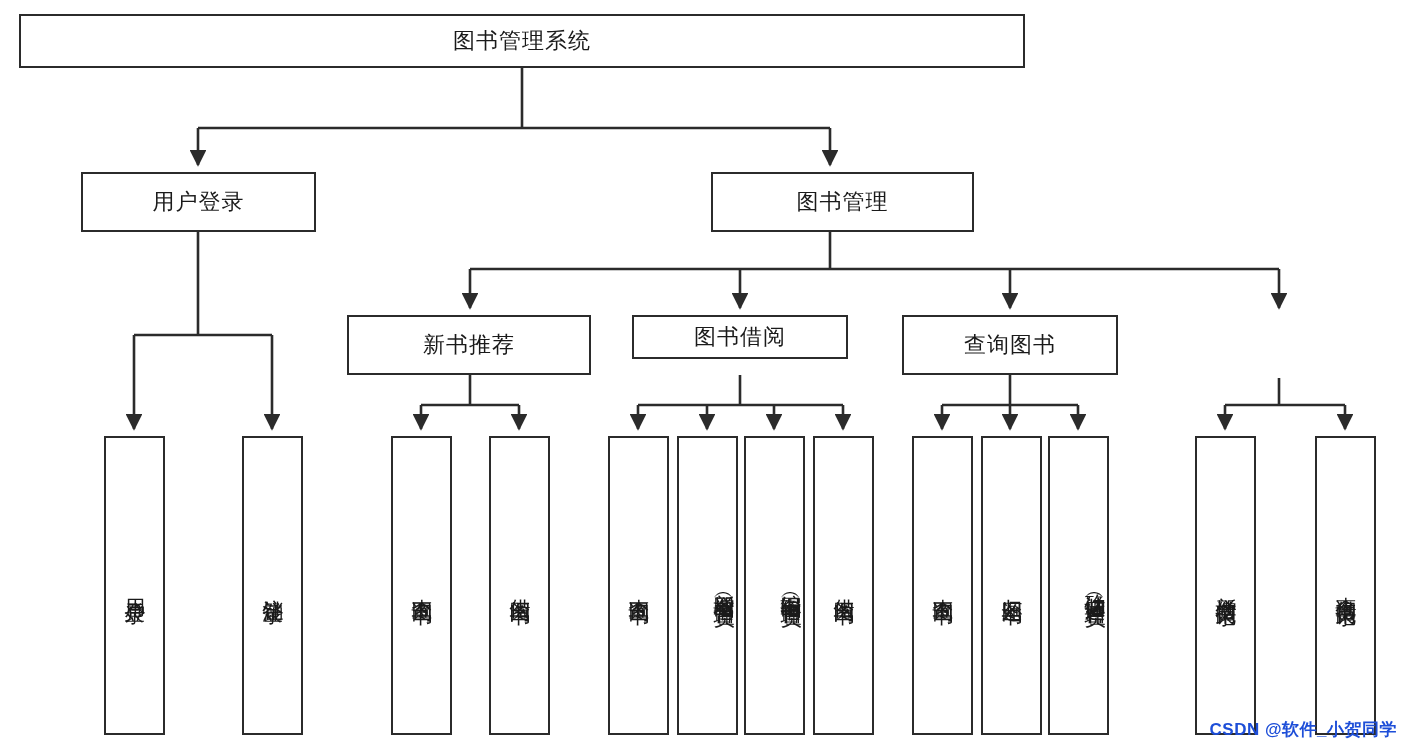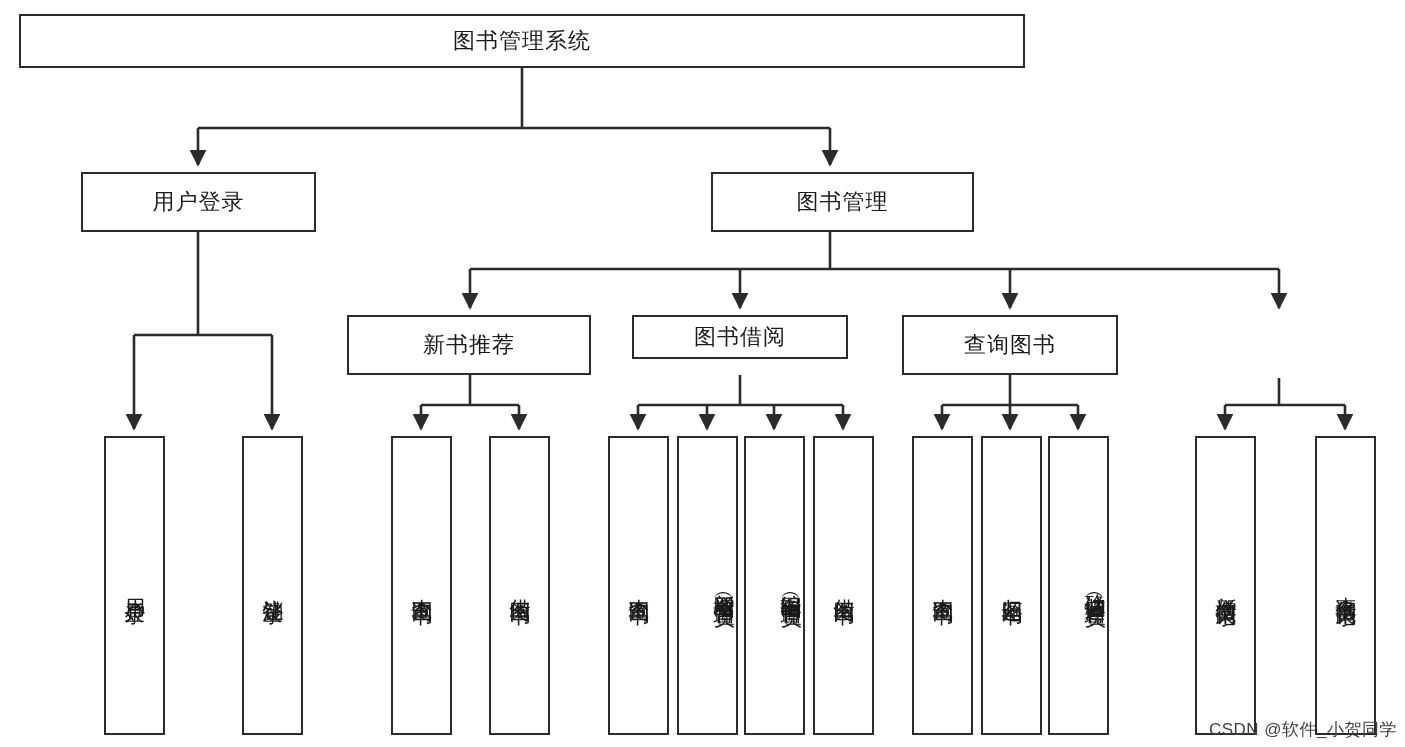--- a/index.html
+++ b/index.html
@@ -49,23 +49,24 @@
     text-align: center;
   }
   .node.vert > span {
     display: block;
   }
   .watermark {
     position: absolute;
     right: 8px;
     bottom: 6px;
     font-size: 17px;
-    color: #404040;
+    color: #1d4ed8;
     letter-spacing: 0.5px;
     white-space: nowrap;
+    font-weight: bold;
   }
 </style>
 </head>
 <body>
 
 <div id="canvas">
 
   <svg id="edges" viewBox="0 0 1405 747" width="1405" height="747" xmlns="http://www.w3.org/2000/svg">
     <defs>
       <marker id="arrow" viewBox="0 0 10 10" refX="9" refY="5" markerWidth="6.5" markerHeight="6.5" orient="auto-start-reverse">

